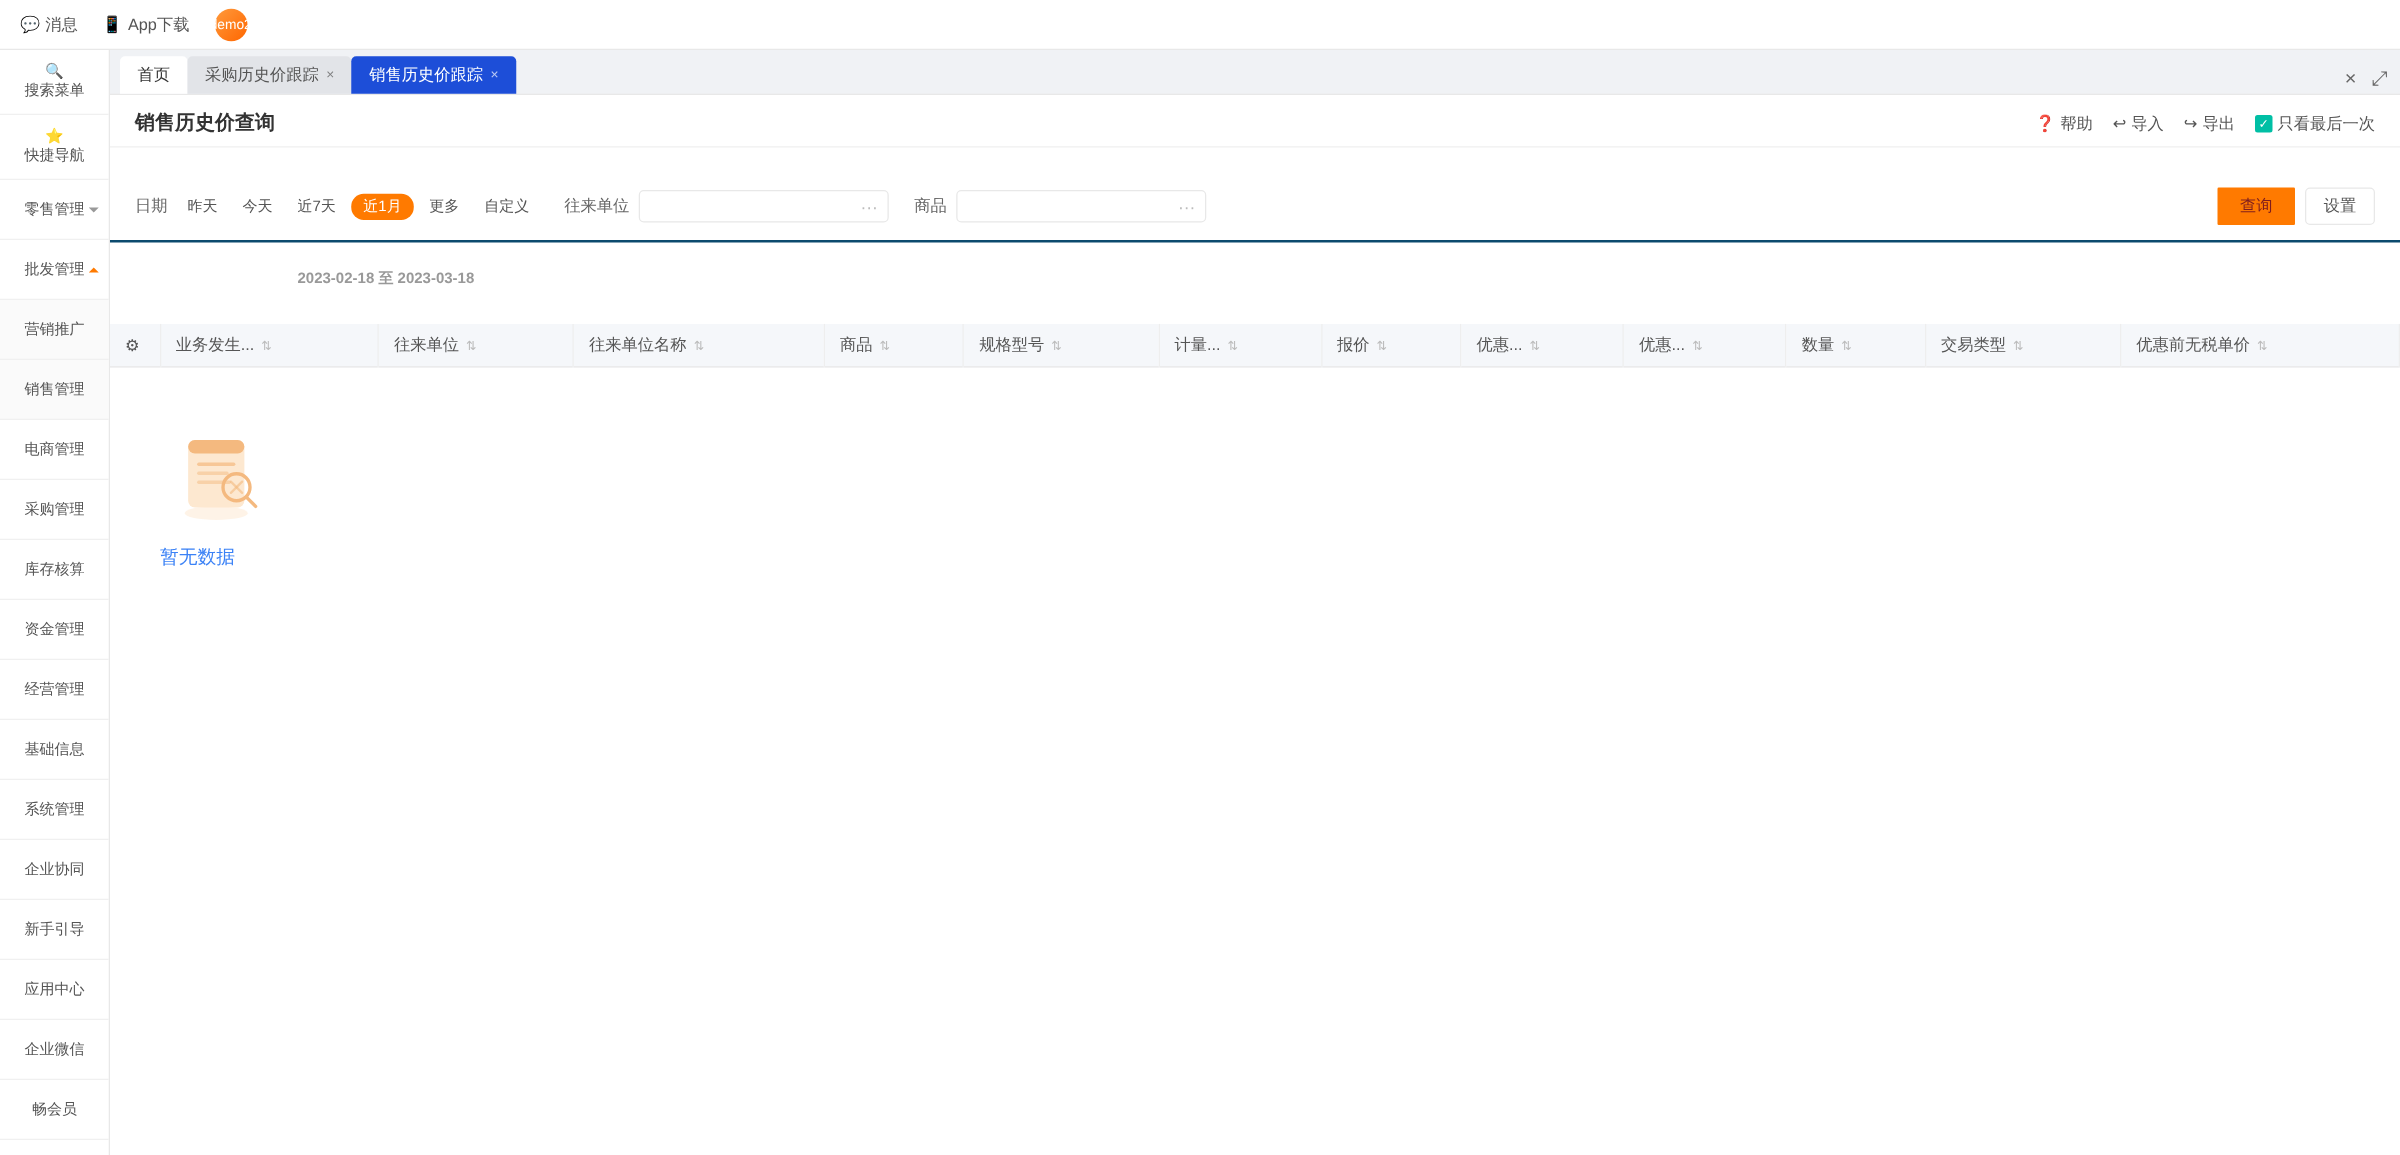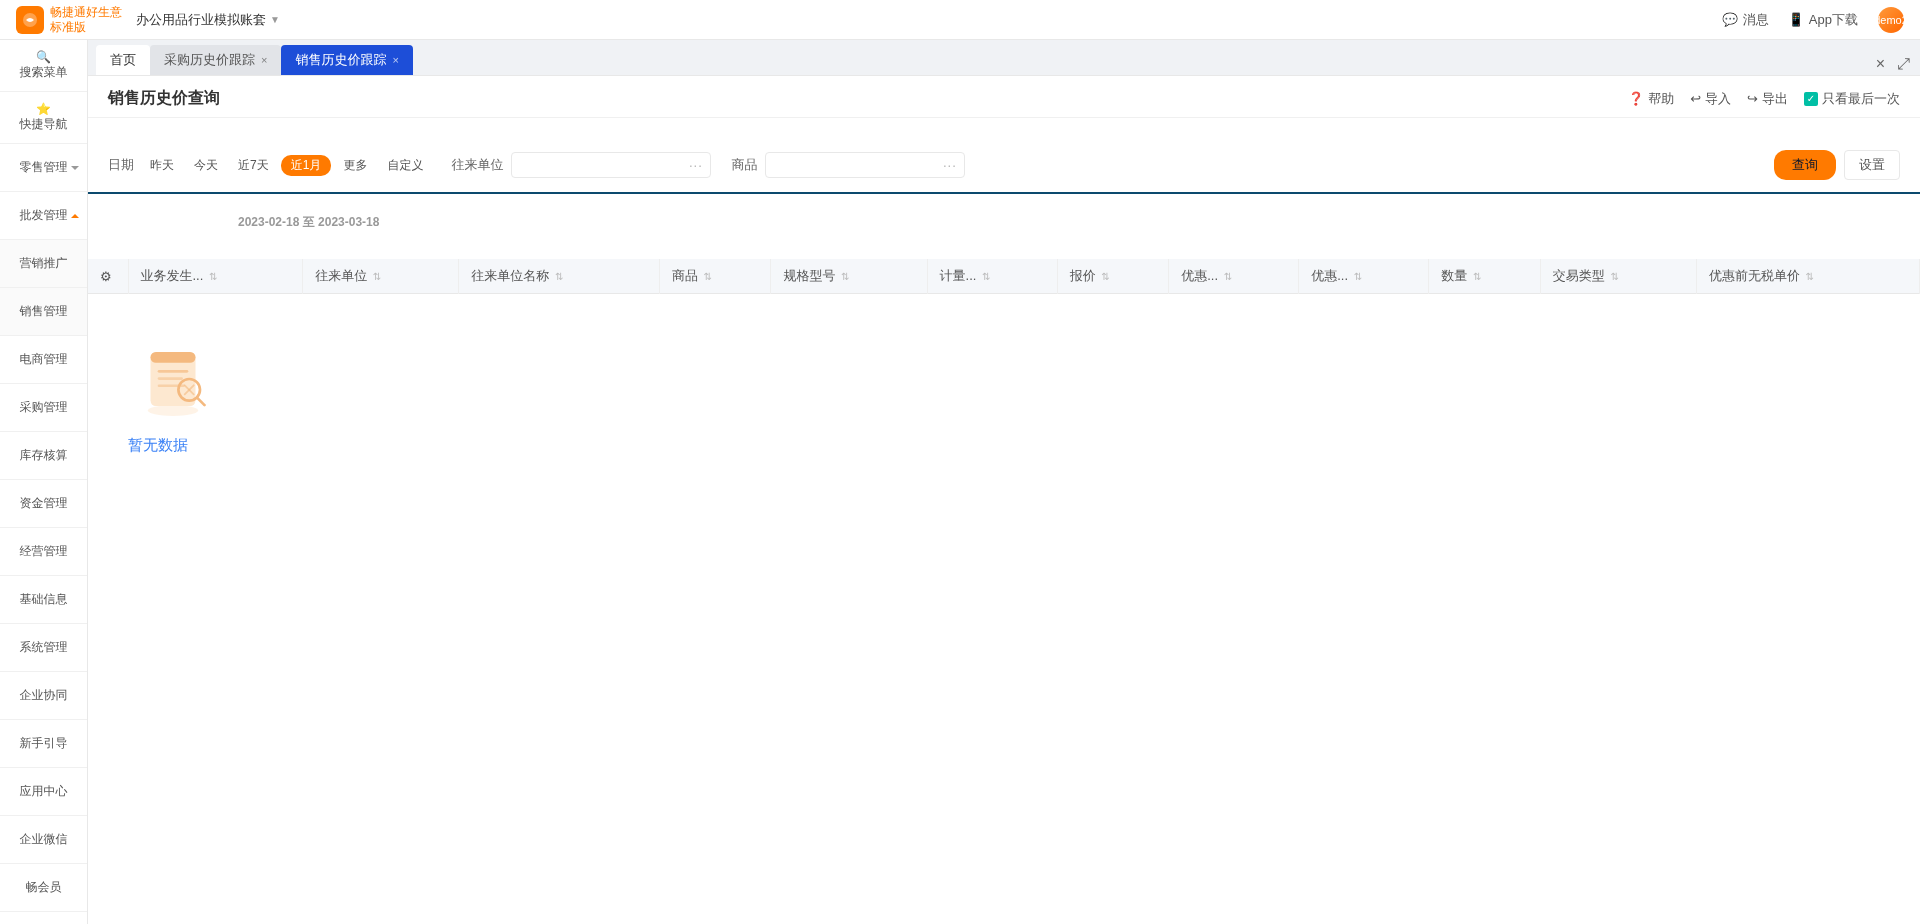--- a/index.html
+++ b/index.html
@@ -296,23 +296,23 @@
       font-size: 13px;
       color: #ccc;
     }
     .filter-input-dots {
       font-size: 14px;
       color: #bbb;
       cursor: pointer;
     }
     .search-btn {
       background: #ff7a00;
-      color: #0f172a;
+      color: #7f1d1d;
       border: none;
-      border-radius: 12px;
+      border-radius: 1px;
       padding: 6px 18px;
       font-size: 13px;
       cursor: pointer;
       white-space: nowrap;
     }
     .settings-btn {
       border: 1px solid #e8e8e8;
       background: #fff;
       border-radius: 4px;
       padding: 5px 14px;
@@ -370,38 +370,20 @@
     
     .no-data-icon {
       width: 90px;
       height: 90px;
     }
   </style>
 </head>
 <body>
 
 <div class="top-header">
-  <div class="top-header-left">
-    <div class="logo-area">
-      <div class="logo-icon">
-        <svg width="16" height="16" viewBox="0 0 16 16" fill="none">
-          <circle cx="8" cy="8" r="7" fill="white" opacity="0.3"></circle>
-          <path d="M4 8 Q8 4 12 8 Q8 12 4 8Z" fill="white"></path>
-        </svg>
-      </div>
-      <div class="logo-text">
-        <div>畅捷通好生意</div>
-        <div>标准版</div>
-      </div>
-    </div>
-    <div class="workspace-selector">
-      <span>办公用品行业模拟账套</span>
-      <span class="arrow">▼</span>
-    </div>
-  </div>
   <div class="top-header-right">
     <div class="header-btn">
       <span>💬</span>
       <span>消息</span>
     </div>
     <div class="header-btn">
       <span>📱</span>
       <span>App下载</span>
     </div>
     <div class="header-btn">

